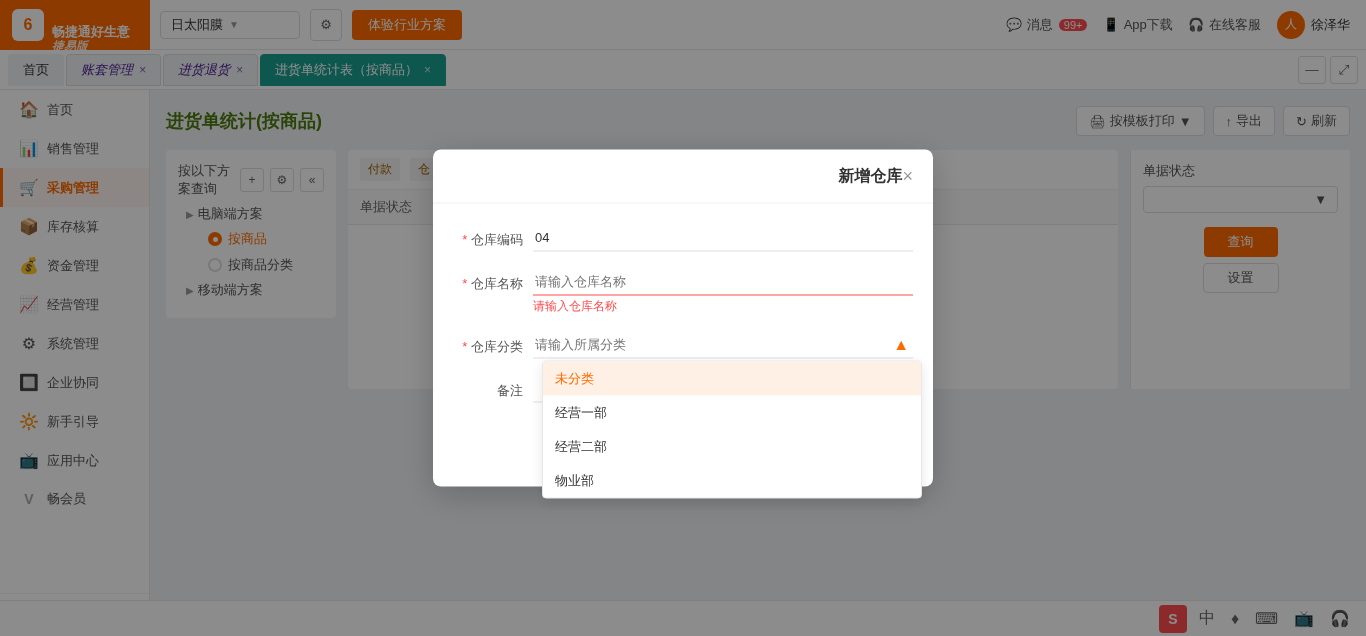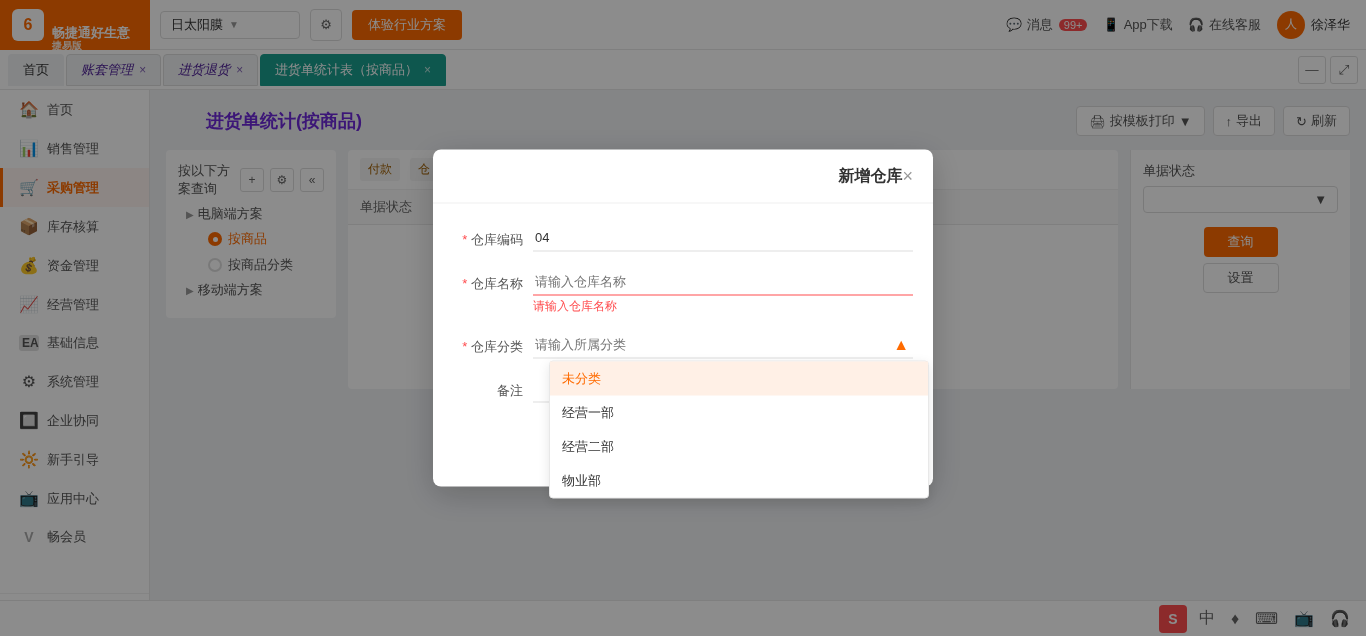--- a/index.html
+++ b/index.html
@@ -15,21 +15,21 @@
       background: #ff6b00; height: 50px; margin-left: -16px; padding: 0 12px;
       color: #fff; font-size: 14px; font-weight: bold; gap: 8px;
     }
     .logo-icon {
       width: 32px; height: 32px; background: #fff; border-radius: 6px;
       display: flex; align-items: center; justify-content: center;
       color: #ff6b00; font-weight: bold; font-size: 16px;
     }
     .logo-text { line-height: 1.2; margin-top: 28px; }
     .logo-text .main { font-size: 13px; }
-    .logo-text .sub { font-size: 10px; opacity: 0.9; }
+    .logo-text .sub { font-size: 12px; opacity: 0.9; font-style: italic; }
     .store-selector {
       display: flex; align-items: center; border: 1px solid #ddd; border-radius: 4px;
       padding: 4px 10px; gap: 6px; cursor: pointer; min-width: 140px;
       background: #fff;
     }
     .chevron { color: #999; font-size: 10px; }
     .gear-btn {
       width: 32px; height: 32px; border: 1px solid #ddd; border-radius: 4px;
       display: flex; align-items: center; justify-content: center; cursor: pointer;
       color: #666; background: #fff;
@@ -75,21 +75,21 @@
       gap: 8px; font-size: 13px; color: #555; border-left: 3px solid transparent;
     }
     .sidebar-item.active { color: #ff6b00; background: #fff5f0; border-left-color: #ff6b00; font-weight: bold; }
     .sidebar-item .icon { font-size: 16px; width: 20px; text-align: center; }
     .sidebar-bottom { margin-top: auto; display: flex; padding: 10px 16px; gap: 10px; border-top: 1px solid #f0f0f0; }
     .sidebar-collapse { font-size: 18px; cursor: pointer; color: #999; }
 
     
     .content-area { flex: 1; overflow-y: auto; padding: 16px; position: relative; }
     .page-header { display: flex; align-items: center; justify-content: space-between; margin-bottom: 14px; }
-    .page-title { font-size: 18px; font-weight: bold; color: #6d28d9; margin-left: 40px; }
+    .page-title { font-size: 18px; font-weight: bold; color: #4d7c0f; }
     .page-actions { display: flex; align-items: center; gap: 8px; }
     .action-btn {
       display: flex; align-items: center; gap: 4px; padding: 5px 12px;
       border: 1px solid #ddd; border-radius: 4px; cursor: pointer; background: #fff;
       font-size: 13px; color: #555;
     }
 
     
     .query-section { background: #fff; border-radius: 4px; padding: 12px; margin-bottom: 12px; }
     .query-header { display: flex; align-items: center; justify-content: space-between; margin-bottom: 0; }
@@ -157,21 +157,21 @@
     }
     .form-input.error { border-bottom-color: #ff4d4f; }
     .error-msg { color: #ff4d4f; font-size: 12px; margin-top: 2px; }
     .category-wrap { position: relative; }
     .category-input-row { display: flex; align-items: center; border-bottom: 1px solid #ddd; justify-content: center; }
     .category-input { flex: 1; border: none; padding: 6px 2px; font-size: 13px; color: #333; outline: none; background: transparent; }
     .category-toggle { color: #ff6b00; font-size: 16px; cursor: pointer; padding: 4px; }
 
     
     .dropdown-list {
-      position: absolute; top: 100%; left: 16px; width: 100%;
+      position: absolute; top: 100%; left: 9px; width: 100%;
       background: #fff; border: 1px solid #e8e8e8; border-radius: 4px;
       box-shadow: 0 4px 12px rgba(0,0,0,0.1); z-index: 300; margin-top: 2px;
     }
     .dropdown-item {
       padding: 8px 12px; font-size: 13px; color: #333; cursor: pointer;
     }
     .dropdown-item.selected { background: #fff0e6; color: #ff6b00; }
 
     .modal-footer { padding: 12px 20px 16px; display: flex; justify-content: flex-end; gap: 10px; }
     .btn-save { background: #ff6b00; border: none; border-radius: 4px; padding: 6px 24px; cursor: pointer; font-size: 13px; color: #fff; }
@@ -270,24 +270,20 @@
       <span class="icon">📦</span>
       <span>库存核算</span>
     </div>
     <div class="sidebar-item">
       <span class="icon">💰</span>
       <span>资金管理</span>
     </div>
     <div class="sidebar-item">
       <span class="icon">📈</span>
       <span>经营管理</span>
-    </div>
-    <div class="sidebar-item">
-      <span class="icon" style="font-size:12px;font-weight:bold;background:#e0e0e0;border-radius:3px;padding:1px 3px;">EA</span>
-      <span>基础信息</span>
     </div>
     <div class="sidebar-item">
       <span class="icon">⚙</span>
       <span>系统管理</span>
     </div>
     <div class="sidebar-item">
       <span class="icon">🔲</span>
       <span>企业协同</span>
     </div>
     <div class="sidebar-item">

